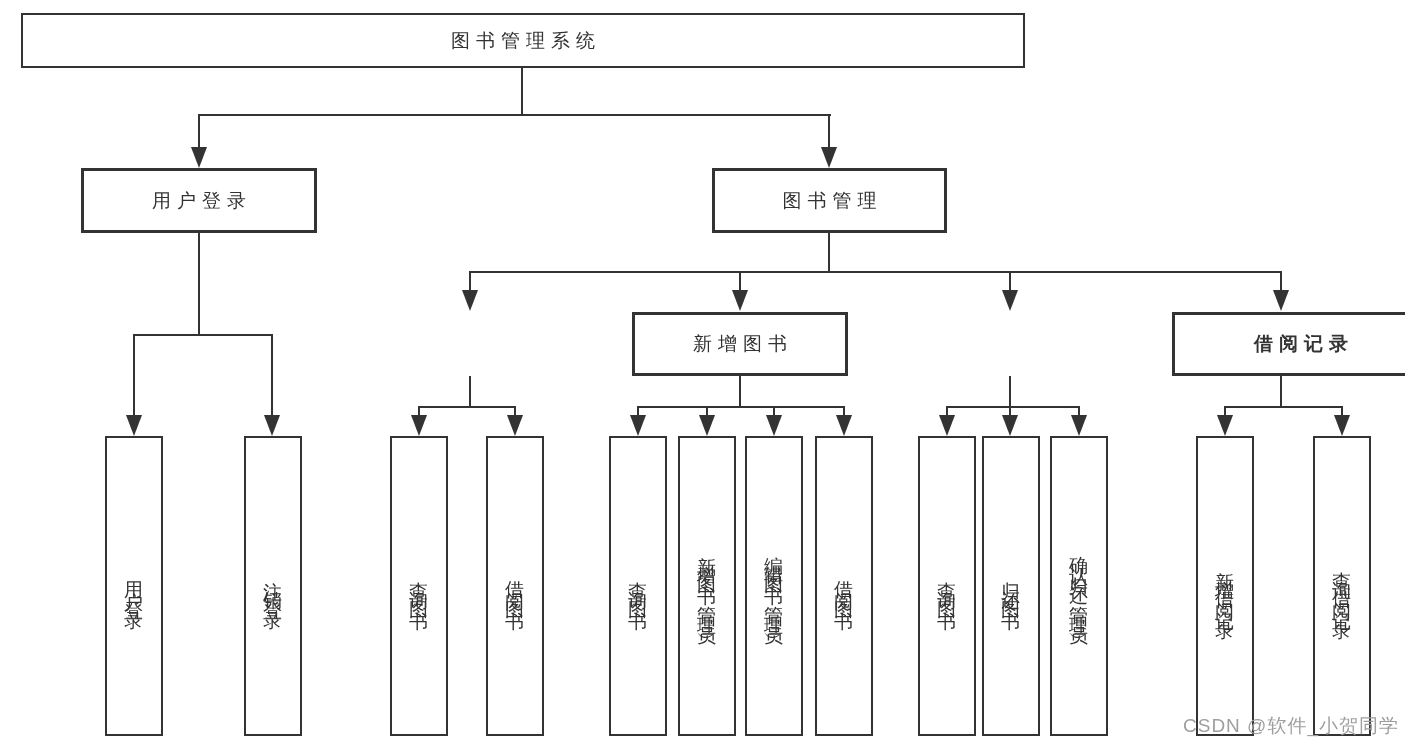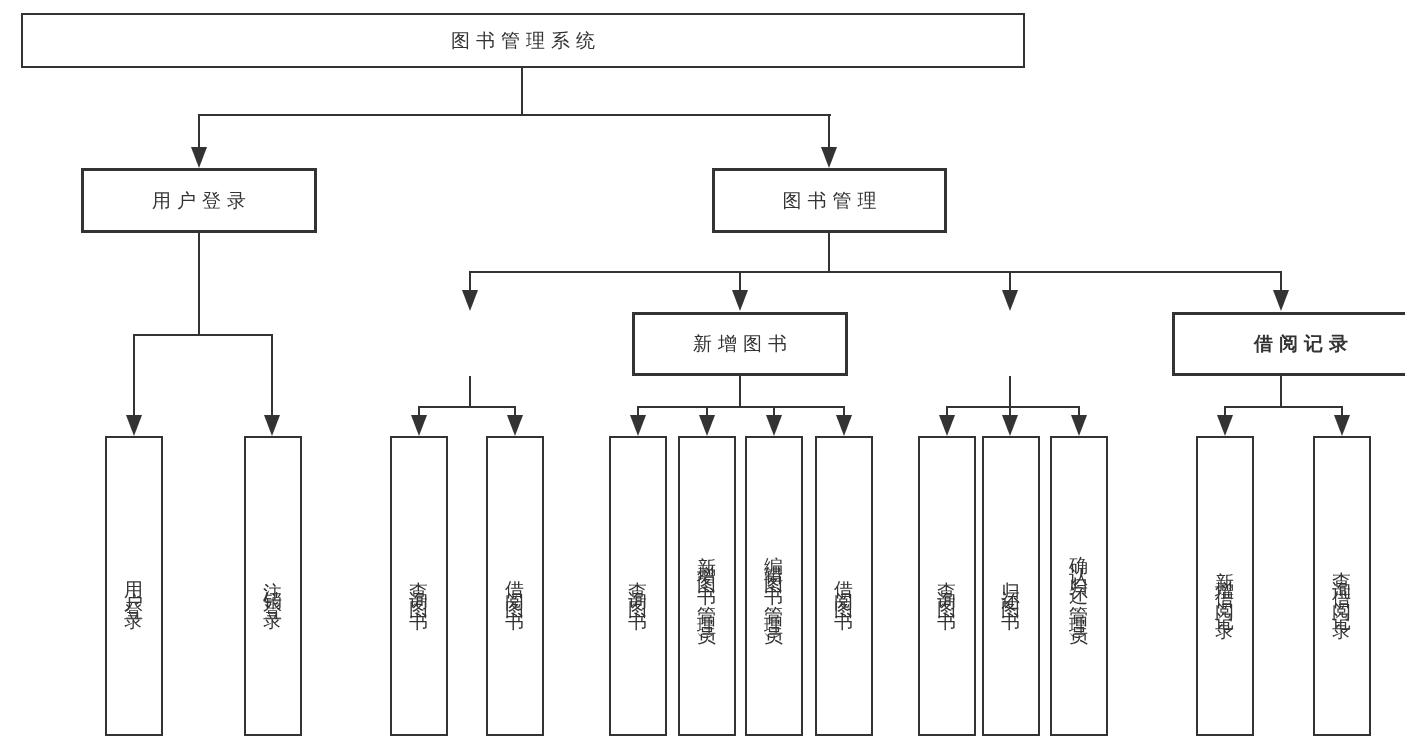--- a/index.html
+++ b/index.html
@@ -148,14 +148,15 @@
   <div class="arrow" style="left:1002px;top:415px;"></div>
   <div class="arrow" style="left:1071px;top:415px;"></div>
 
   <div class="line" style="left:1280px;top:376px;width:2px;height:31px;"></div>
   <div class="line" style="left:1224px;top:406px;width:119px;height:2px;"></div>
   <div class="line" style="left:1224px;top:406px;width:2px;height:11px;"></div>
   <div class="line" style="left:1341px;top:406px;width:2px;height:11px;"></div>
   <div class="arrow" style="left:1217px;top:415px;"></div>
   <div class="arrow" style="left:1334px;top:415px;"></div>
 
+  <div class="watermark">CSDN @软件_小贺同学</div>
 
 </div>
 
 </body></html>

